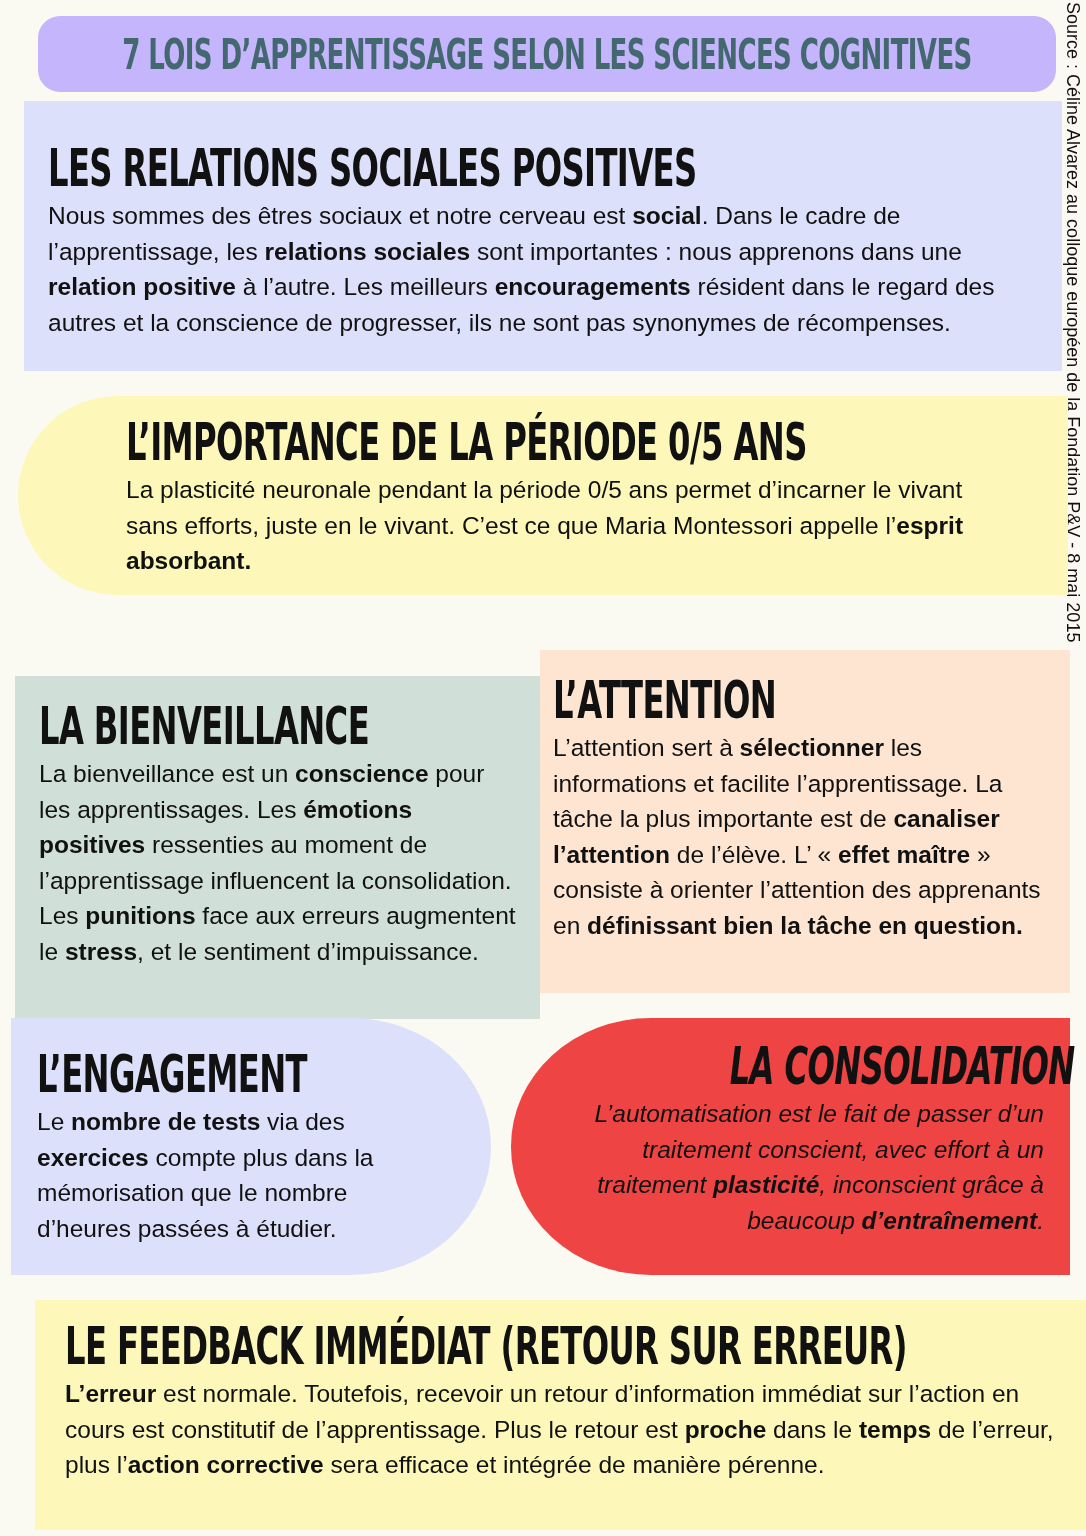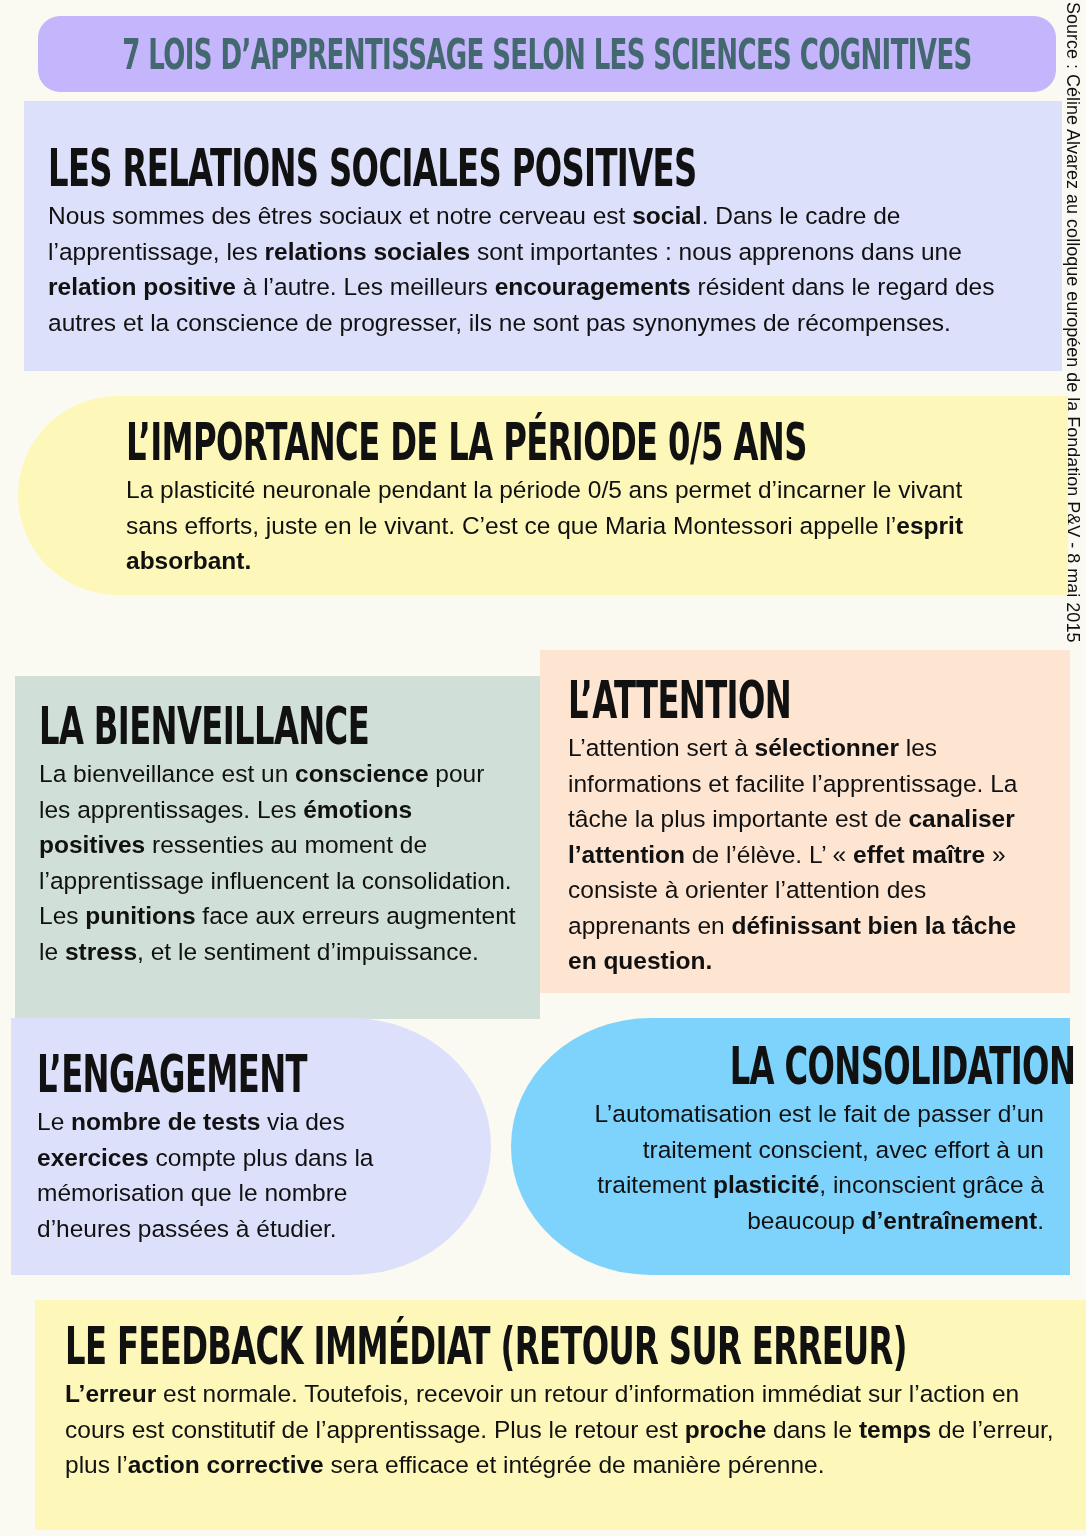--- a/index.html
+++ b/index.html
@@ -31,23 +31,23 @@
       transform: scaleX(0.62); transform-origin: left center; letter-spacing: -1px;
     }
     .card p {
       margin: 0; font-size: 24.5px; line-height: 35.5px; color: #111;
     }
     .card p b { font-weight: bold; }
 
     .c-relations { left: 24px; top: 101px; width: 1038px; height: 270px; background: #dde0fb; padding: 37px 24px; }
     .c-periode { left: 18px; top: 396px; width: 1050px; height: 199px; background: #fdf8b9; border-radius: 120px 0 0 120px; padding: 16px 0 0 108px; }
     .c-bienv { left: 15px; top: 650px; width: 525px; height: 343px; background: #d0e0d8; padding: 20px 24px; margin-top: 26px; }
-    .c-attention { left: 540px; top: 650px; width: 530px; height: 343px; background: #fde5d2; padding: 20px 28px; }
+    .c-attention { left: 540px; top: 650px; width: 530px; height: 343px; background: #fde5d2; padding: 20px 13px; }
     .c-engage { left: 11px; top: 1018px; width: 480px; height: 257px; background: #dde0fb; border-radius: 0 140px 140px 0 / 0 128px 128px 0; padding: 26px 26px; }
-    .c-consol { left: 511px; top: 1018px; width: 559px; height: 257px; background: #7dd3fc; border-radius: 140px 0 0 140px / 128px 0 0 128px; padding: 18px 26px; text-align: right; }
+    .c-consol { left: 511px; top: 1018px; width: 559px; height: 257px; background: #ef4444; border-radius: 140px 0 0 140px / 128px 0 0 128px; padding: 18px 26px; text-align: right; font-style: italic; }
     .c-consol h2 { transform-origin: right center; }
     .c-feedback { left: 11px; top: 1300px; width: 1053px; height: 230px; background: #fdf8b9; padding: 16px 30px; margin-left: 24px; }
     .c-feedback p { line-height: 35.5px; }
   </style>
 </head>
 <body>
 
 <div class="title-bar">
   <h1>7 LOIS D’APPRENTISSAGE SELON LES SCIENCES COGNITIVES</h1>
 </div>

